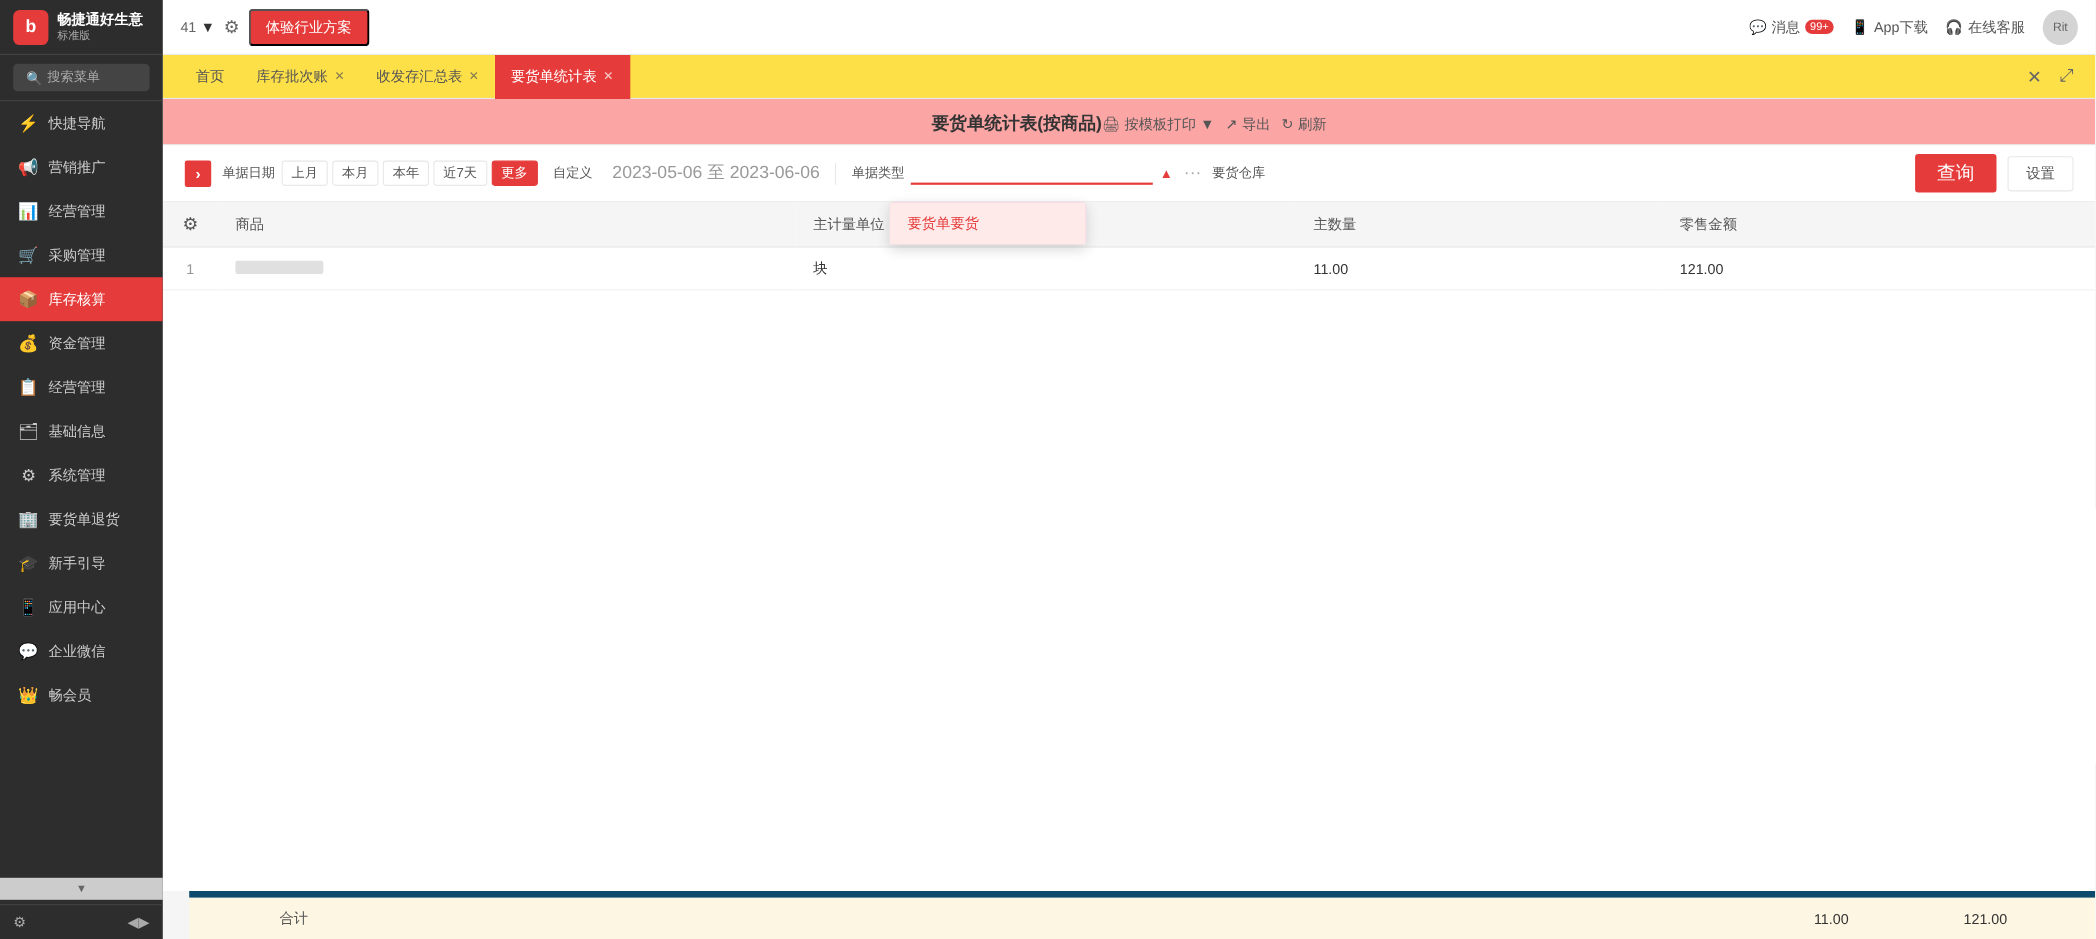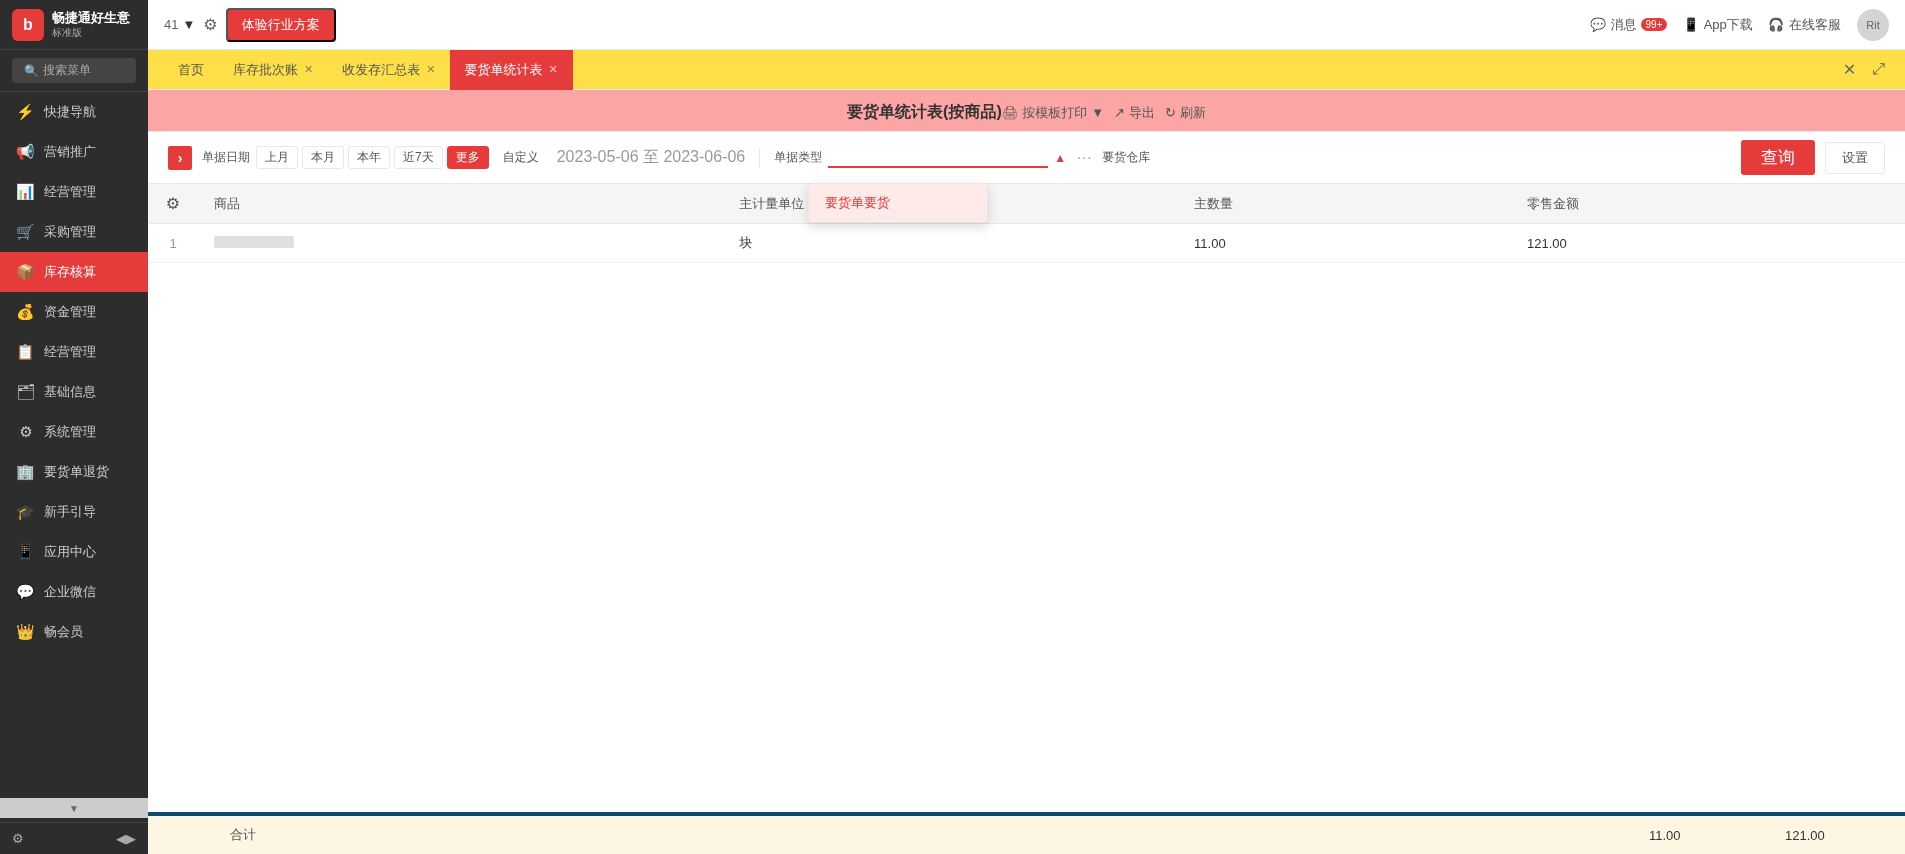--- a/index.html
+++ b/index.html
@@ -351,21 +351,22 @@
     td:first-child { text-align: center; color: #999; }
 
     .th-settings { text-align: center; cursor: pointer; font-size: 16px; }
 
     
     .table-footer {
       background: #fdf6e3;
       padding: 10px 16px;
       display: flex;
       align-items: center;
-      border-top: 4px solid #0c4a6e;
+      border-top: 6px solid #0c4a6e;
+      margin-left: 24px;
     }
     .footer-label { color: #555; font-size: 13px; padding: 0 16px; }
     .footer-value { color: #333; font-size: 13px; padding: 0 16px; }
     .scroll-up-btn, .scroll-down-btn {
       height: 20px;
       background: #ccc;
       display: flex;
       align-items: center;
       justify-content: center;
       cursor: pointer;

